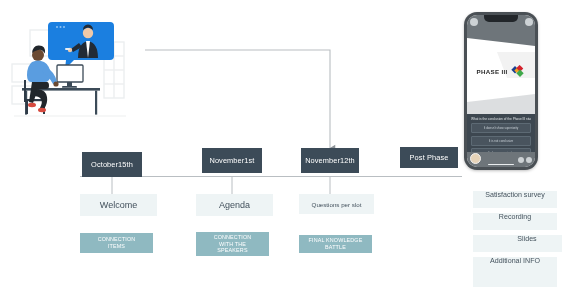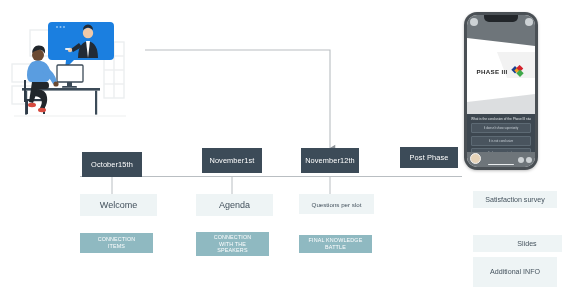--- a/index.html
+++ b/index.html
@@ -89,21 +89,21 @@
   }
   .teal-box span { display: block; }
 
   
   .res-item {
     position: absolute;
     background: #eef4f5;
     color: #45535e;
     font-size: 7.1px;
     display: flex;
-    align-items: center;
+    align-items: flex-start;
     justify-content: center;
     text-align: center;
     box-sizing: border-box;
   }
 
   
   .phone {
     position: absolute;
     left: 464px;
     top: 12px;
@@ -386,20 +386,23 @@
 
   <div class="teal-box" style="left:299px; top:235px; width:73px; height:18px;">
     <div>
       <span>FINAL KNOWLEDGE</span>
       <span>BATTLE</span>
     </div>
   </div>
 
   <div class="res-item" style="left:473px; top:191px; width:84px; height:17px;">
     <span>Satisfaction survey</span>
+  </div>
+  <div class="res-item" style="left:473px; top:213px; width:84px; height:17px;">
+    <span>Recording</span>
   </div>
   <div class="res-item" style="left:473px; top:235px; width:108px; height:17px;">
     <span>Slides</span>
   </div>
   <div class="res-item" style="left:473px; top:257px; width:84px; height:30px;">
     <span>Additional INFO</span>
   </div>
 
   <div class="phone">
     <div class="phone-inner">

